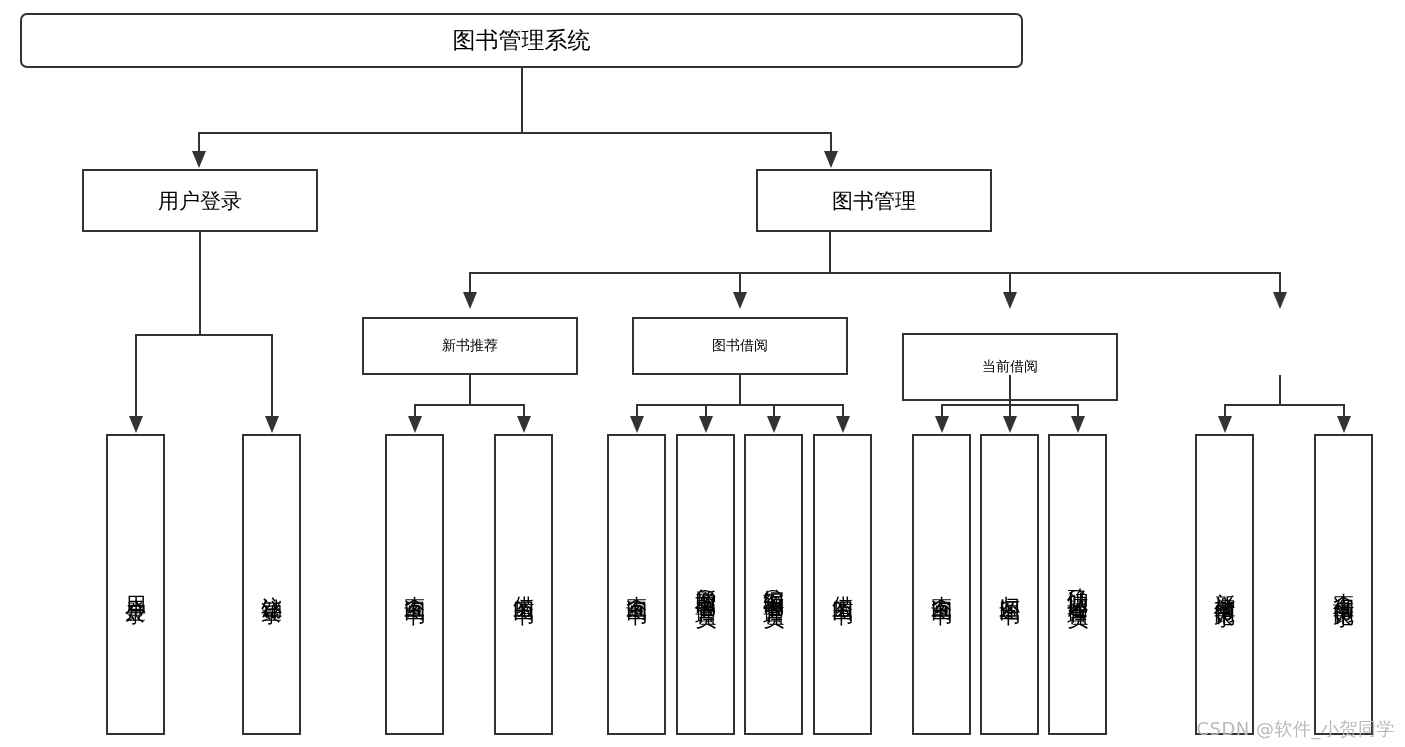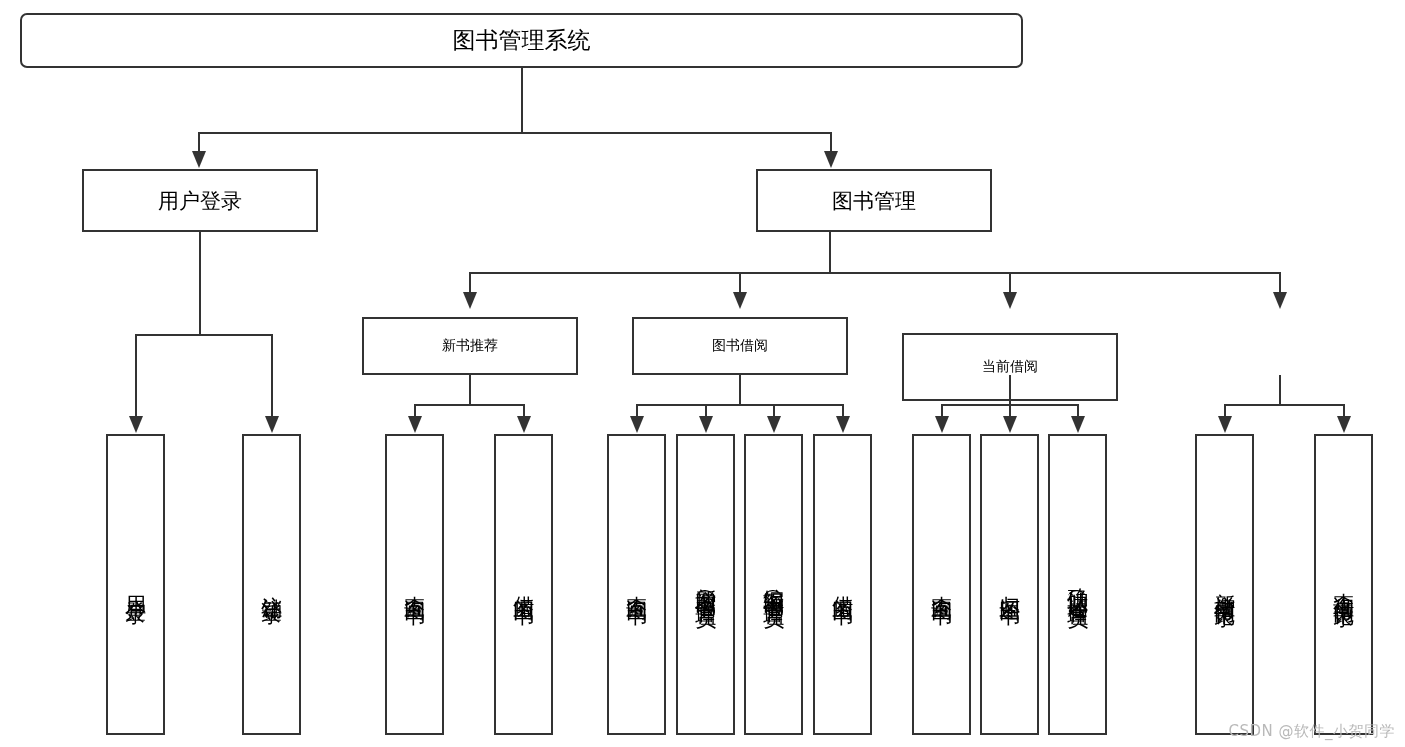--- a/index.html
+++ b/index.html
@@ -62,21 +62,21 @@
     width: 0;
     height: 0;
     border-left: 7px solid transparent;
     border-right: 7px solid transparent;
     border-top: 17px solid #333333;
   }
   #watermark {
     position: absolute;
     right: 10px;
     bottom: 6px;
-    font-size: 15px;
+    font-size: 18px;
     color: #b9b9b9;
     letter-spacing: 0.5px;
     white-space: nowrap;
     pointer-events: none;
     margin-left: 40px;
   }
 </style>
 </head>
 <body>
 

